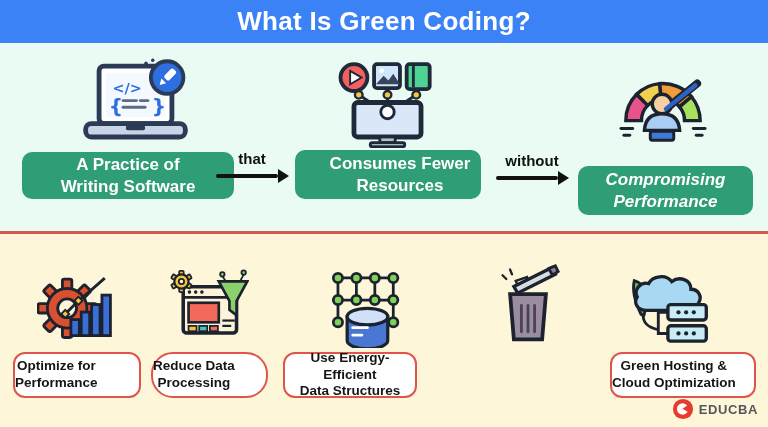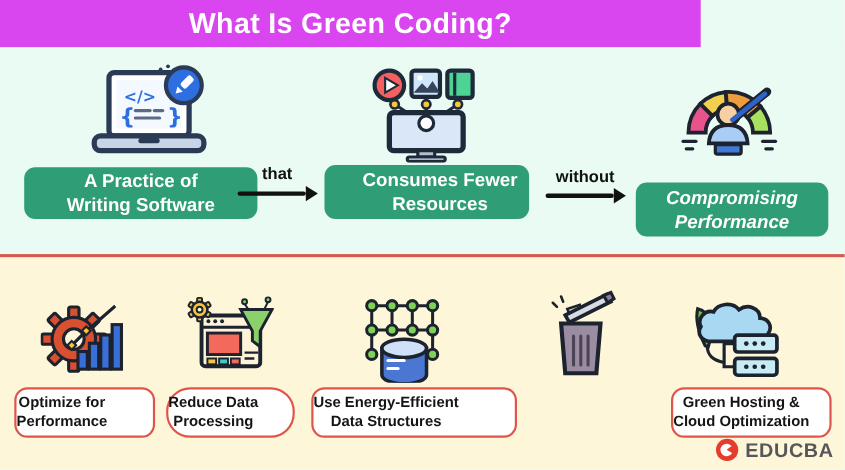--- a/index.html
+++ b/index.html
@@ -1,20 +1,20 @@
 <!DOCTYPE html>
 <html><head>
 <meta charset="utf-8">
 <style>
   * { margin:0; padding:0; box-sizing:border-box; }
   body { font-family:"Liberation Sans", sans-serif; background:#ffffff; }
   .stage { position:relative; width:768px; height:427px; overflow:hidden; background:#e9fbf2; }
 
   
-  .header { position:absolute; left:0; top:0; width:637px; height:43px; background:#d946ef;
+  .header { position:absolute; left:0; top:0; width:768px; height:43px; background:#3b82f6;
             display:flex; align-items:center; justify-content:center; }
   .header .title { color:#ffffff; font-size:26px; font-weight:bold; letter-spacing:0.3px; }
   .mint { position:absolute; left:0; top:43px; width:768px; height:189px; background:#e9fbf2; }
   .divider { position:absolute; left:0; top:231px; width:768px; height:3px; background:#d4594e; }
   .cream { position:absolute; left:0; top:234px; width:768px; height:193px; background:#fdf6d9; }
 
   
   .icon { position:absolute; }
   .icon svg { display:block; width:100%; height:100%; }
 
@@ -39,21 +39,21 @@
 
   
   .principle { position:absolute; top:352px; height:46px; background:#ffffff;
                border:2.5px solid #e0554a; border-radius:12px; display:flex; align-items:center;
                justify-content:flex-start; text-align:center; color:#151515; font-weight:bold;
                font-size:13.5px; line-height:1.25; }
 
   
   .brand { position:absolute; right:10px; top:398px; display:flex; align-items:center; gap:5px; }
   .brand svg { width:22px; height:22px; display:block; }
-  .brand .brand-name { color:#56575b; font-size:18px; font-weight:600; letter-spacing:0.6px; }
+  .brand .brand-name { color:#56575b; font-size:13px; font-weight:600; letter-spacing:0.6px; }
 </style>
 </head>
 <body>
 
 <div class="stage">
 
   <div class="header">
     <div class="title">What Is Green Coding?</div>
   </div>
 
@@ -291,21 +291,21 @@
   </div>
 
   <div class="principle" style="left:13px; width:128px;">
     <div class="label">Optimize for
 Performance</div>
   </div>
   <div class="principle" style="left:151px; width:117px;border-radius:22px;">
     <div class="label">Reduce Data
 Processing</div>
   </div>
-  <div class="principle" style="left:283px; width:187px;">
+  <div class="principle" style="left:283px; width:134px;">
     <div class="label">Use Energy-Efficient
 Data Structures</div>
   </div>
   <div class="principle" style="left:610px; width:146px;">
     <div class="label">Green Hosting &amp;
 Cloud Optimization</div>
   </div>
 
   <div class="brand">
     <svg viewBox="0 0 24 24">

